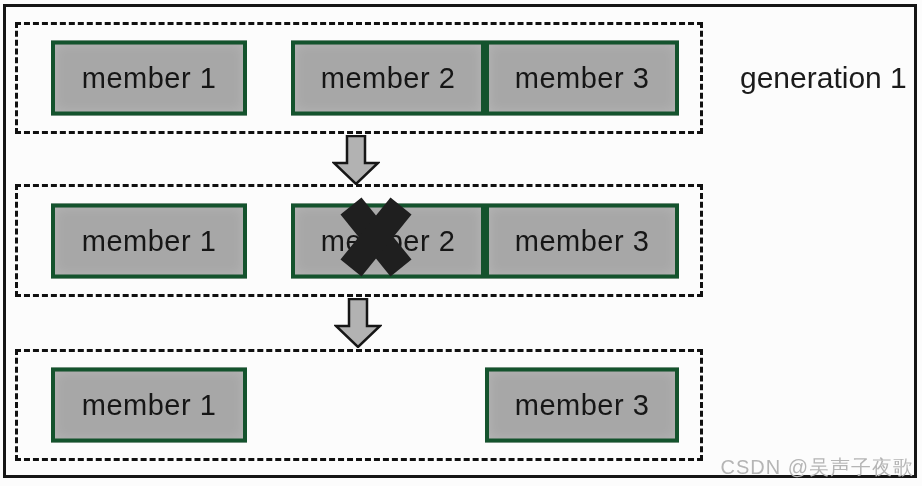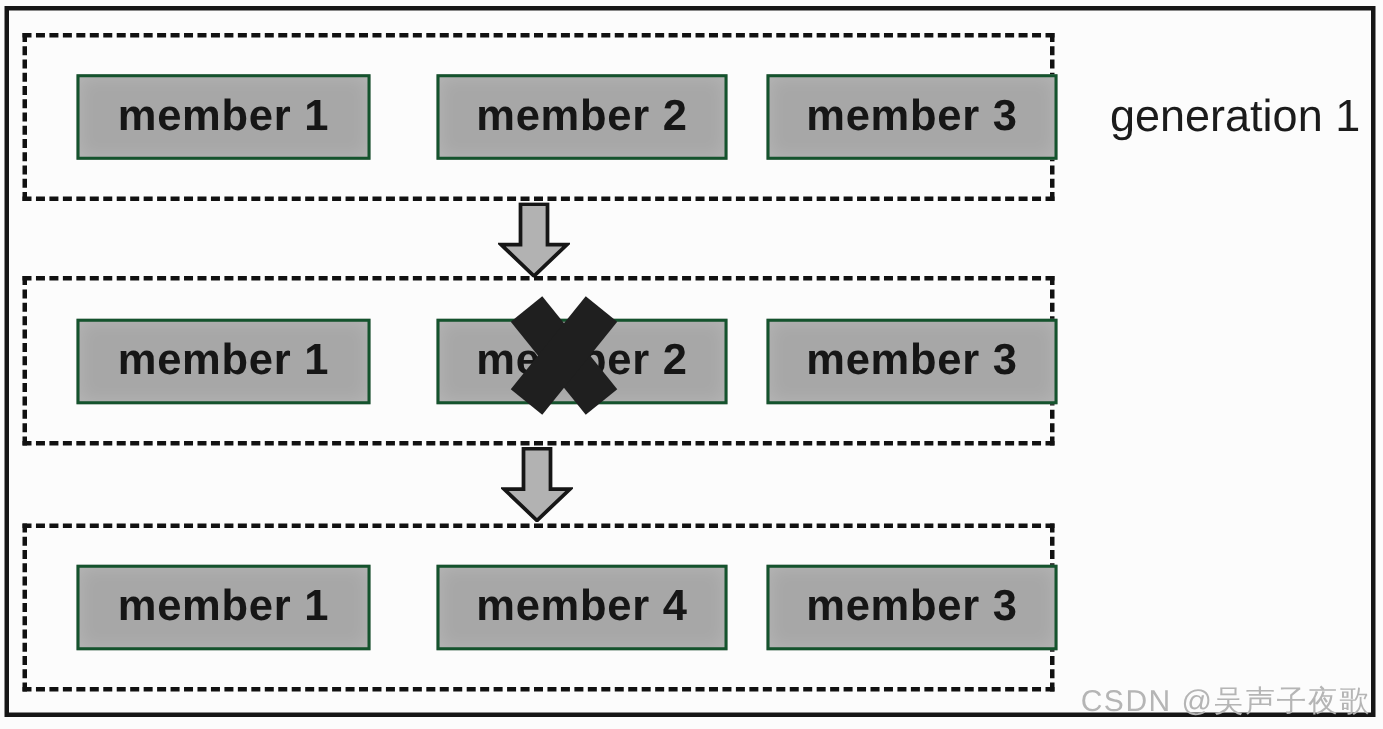--- a/index.html
+++ b/index.html
@@ -28,36 +28,36 @@
     box-sizing: border-box;
     border: 3px dashed #111111;
   }
   .gen-box.g1 { top: 22px;  height: 112px; }
   .gen-box.g2 { top: 184px; height: 113px; }
   .gen-box.g3 { top: 349px; height: 112px; }
   .member {
     position: absolute;
     top: 50%;
     transform: translateY(-50%);
-    height: 57px;
+    height: 75px;
     box-sizing: border-box;
     background: #a7a7a7;
-    border: 2px solid #14532d;
+    border: 4px solid #14532d;
     display: flex;
     align-items: center;
     justify-content: center;
     font-size: 29px;
-    font-weight: bold;
+    font-weight: normal;
     color: #161616;
     letter-spacing: 0.5px;
     box-shadow: inset 0 0 12px rgba(255,255,255,0.18);
   }
   .member.m1 { left: 33px;  width: 196px; }
   .member.m2 { left: 253px; width: 194px; margin-left: 20px; }
-  .member.m3 { left: 493px; width: 194px; }
+  .member.m3 { left: 467px; width: 194px; }
   .gen-label {
     position: absolute;
     left: 740px;
     width: 175px;
     font-size: 30px;
     line-height: 34px;
     color: #1b1b1b;
     white-space: nowrap;
   }
   .gen-label.l1 { top: 61px; }
@@ -113,19 +113,18 @@
     <line x1="13" y1="11" x2="63" y2="73" stroke="#1f1f1f" stroke-width="27" stroke-linecap="butt"></line>
     <line x1="63" y1="11" x2="13" y2="73" stroke="#1f1f1f" stroke-width="27" stroke-linecap="butt"></line>
   </svg>
 
   <svg class="arrow a2" viewBox="0 0 48 50">
     <polygon points="15,1 33,1 33,28 46,28 24,49 2,28 15,28" fill="#b2b2b2" stroke="#161616" stroke-width="2.5" stroke-linejoin="miter"></polygon>
   </svg>
 
   <div class="gen-box g3">
     <div class="member m1">member 1</div>
-    <div class="member m2">member 4</div>
     <div class="member m3">member 3</div>
   </div>
 
   <div class="watermark">CSDN @吴声子夜歌</div>
 
 </div>
 
 </body></html>

